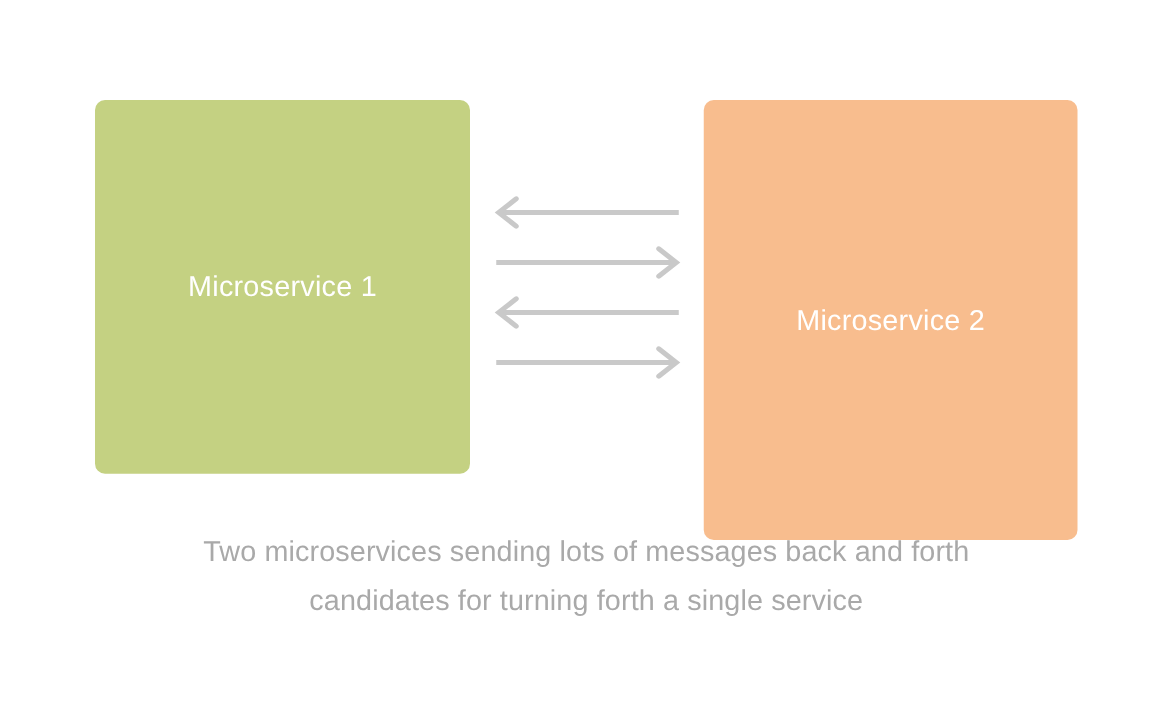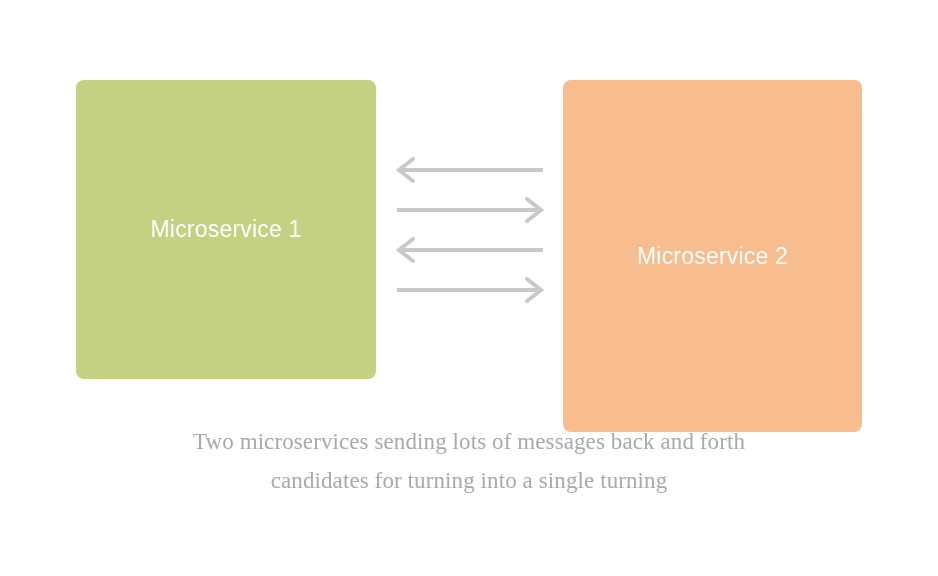--- a/index.html
+++ b/index.html
@@ -76,21 +76,21 @@
     position: absolute;
     left: 0;
     top: 422px;
     width: 938px;
     text-align: center;
     color: #a9a9a9;
     font-size: 23px;
     font-weight: 400;
     line-height: 39px;
     letter-spacing: 0.1px;
-    font-family: Liberation Serif, serif;
+    font-family: Liberation Sans, sans-serif;
   }
   .caption-line {
     display: block;
     white-space: nowrap;
   }
 </style>
 </head>
 <body>
 
 <div id="canvas">
@@ -130,16 +130,16 @@
       <svg width="153" height="26" viewBox="0 0 153 26">
         <line x1="4" y1="13" x2="146" y2="13" stroke="#c9c9c9" stroke-width="4" stroke-linecap="butt"></line>
         <polyline points="134,2 148,13 134,24" fill="none" stroke="#c9c9c9" stroke-width="4" stroke-linecap="round" stroke-linejoin="miter"></polyline>
       </svg>
     </div>
 
   </div>
 
   <div id="caption">
     <span class="caption-line">Two microservices sending lots of messages back and forth</span>
-    <span class="caption-line">candidates for turning into a single turning</span>
+    <span class="caption-line">candidates for turning forth a single service</span>
   </div>
 
 </div>
 
 </body></html>

